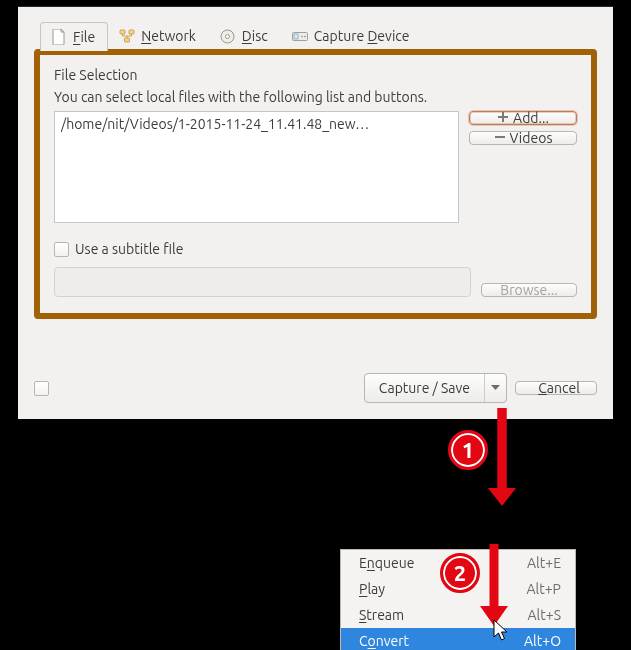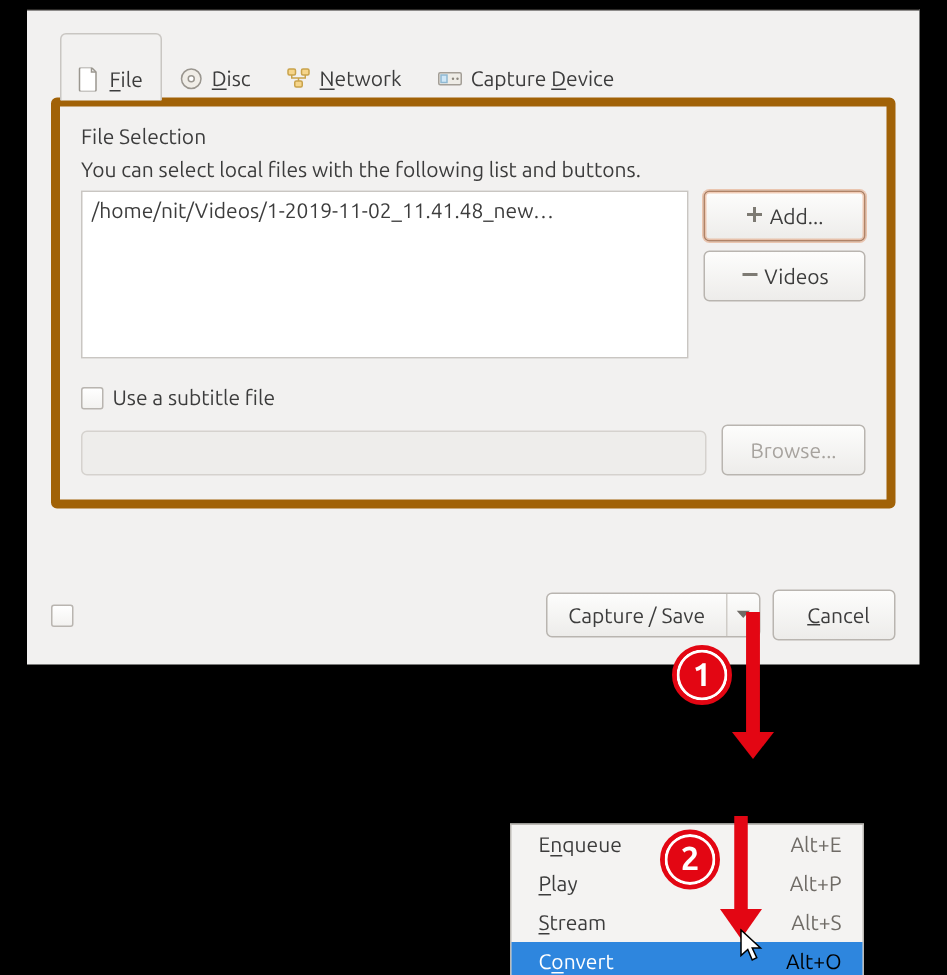--- a/index.html
+++ b/index.html
@@ -48,21 +48,21 @@
 
   
   .tabbar {
     display: flex;
     gap: 0;
     align-items: flex-end;
     padding-left: 6px;
   }
   .tab {
     display: flex; align-items: center; gap: 6px;
-    padding: 22px 12px 6px 10px;
+    padding: 6px 12px 6px 10px;
     border: 1px solid transparent;
     border-bottom: none;
     border-radius: 4px 4px 0 0;
     color: #3c3c3c;
     font-size: 14px;
     background: transparent;
   }
   .tab.active {
     background: #f2f1f0;
     border-color: #c9c6c2;
@@ -89,21 +89,21 @@
     background: #fff;
     padding: 4px 6px;
     overflow: hidden;
   }
   .listbox-helptext { margin: 0 0 6px 0; }
   .listbox-item { white-space: nowrap; overflow: hidden; text-overflow: ellipsis; }
 
   .btncol { display:flex; flex-direction:column; gap:6px; width:108px; }
   .btn {
     display:flex; align-items:center; justify-content:center; gap:4px;
-    height: 34px;
+    height: 14px;
     background: linear-gradient(#fdfdfc, #edecea);
     border: 1px solid #b9b5b0;
     border-radius: 4px;
     font-size: 14px; color:#3c3c3c;
     padding: 0 8px;
     white-space: nowrap;
   }
   .btn.focus { border-color:#b08367; box-shadow: 0 0 0 1px rgba(221,116,54,.35) inset, 0 0 0 1px rgba(221,116,54,.35); }
 
   .checkbox-row { display:flex; align-items:center; gap:6px; margin-top: 18px; }
@@ -152,21 +152,21 @@
     z-index: 10;
   }
   .menu-item {
     display:flex; align-items:center; justify-content:space-between;
     padding: 5px 14px 5px 18px;
     font-size:14px;
   }
   .menu-item .lbl .u { text-decoration: underline; text-underline-offset:2px; }
   .menu-item.hi { background:#2e86de; color:#fff; }
   .menu-item .sc { color:#6f6b66; }
-  .menu-item.hi .sc { color:#000000;margin-left:32px; }
+  .menu-item.hi .sc { color:#ffffff;margin-left:32px; }
 
   
   .anno { position:absolute; z-index:20; pointer-events:none; }
   .circ {
     width:40px; height:40px; border-radius:50%;
     background:#e30613; color:#fff; font-weight:700; font-size:22px;
     display:flex; align-items:center; justify-content:center;
     box-shadow: 0 0 0 2px #fff inset, 0 0 0 0 #fff;
     border: 3px solid #e30613;
   }
@@ -186,62 +186,62 @@
 
     <div class="tabbar">
       <div class="tab active">
         <span class="ic">
           <svg width="14" height="16" viewBox="0 0 14 16">
               <path d="M2 0 h7 l3 3 v12 a1 1 0 0 1 -1 1 h-9 a1 1 0 0 1 -1 -1 v-14 a1 1 0 0 1 1 -1 z" fill="#fff" stroke="#9a968f"></path>
               <path d="M9 0 v3 h3" fill="none" stroke="#9a968f"></path>
             </svg>
         </span>
         <span><span></span><span class="u">F</span><span>ile</span></span>
-      </div>
-      <div class="tab">
-        <span class="ic">
-          <svg width="15" height="15" viewBox="0 0 15 15">
-              <circle cx="7.5" cy="7.5" r="6.5" fill="#f0ede7" stroke="#9a968f"></circle>
-              <circle cx="7.5" cy="7.5" r="2" fill="#fff" stroke="#9a968f"></circle>
-            </svg>
-        </span>
-        <span><span></span><span class="u">D</span><span>isc</span></span>
       </div>
       <div class="tab">
         <span class="ic">
           <svg width="16" height="14" viewBox="0 0 16 14">
               <rect x="1" y="1" width="5" height="4" rx="1" fill="#f6d58a" stroke="#c9a24a"></rect>
               <rect x="10" y="1" width="5" height="4" rx="1" fill="#f6d58a" stroke="#c9a24a"></rect>
               <rect x="5.5" y="9" width="5" height="4" rx="1" fill="#f6d58a" stroke="#c9a24a"></rect>
               <path d="M3.5 5 v2 h9 v-2 M8 7 v2" stroke="#c9a24a" fill="none"></path>
             </svg>
         </span>
         <span><span></span><span class="u">N</span><span>etwork</span></span>
       </div>
       <div class="tab">
         <span class="ic">
+          <svg width="15" height="15" viewBox="0 0 15 15">
+              <circle cx="7.5" cy="7.5" r="6.5" fill="#f0ede7" stroke="#9a968f"></circle>
+              <circle cx="7.5" cy="7.5" r="2" fill="#fff" stroke="#9a968f"></circle>
+            </svg>
+        </span>
+        <span><span></span><span class="u">D</span><span>isc</span></span>
+      </div>
+      <div class="tab">
+        <span class="ic">
           <svg width="16" height="12" viewBox="0 0 16 12">
               <rect x="0.5" y="2.5" width="15" height="8" rx="1" fill="#eeece6" stroke="#a39e96"></rect>
               <rect x="2" y="4" width="4" height="5" fill="#cfe7f7" stroke="#8fb8d2"></rect>
               <circle cx="10" cy="6.5" r="0.8" fill="#8a857c"></circle>
               <circle cx="13" cy="6.5" r="0.8" fill="#8a857c"></circle>
             </svg>
         </span>
         <span><span>Capture </span><span class="u">D</span><span>evice</span></span>
       </div>
     </div>
 
     <div class="tabpanel">
       <div class="section-label">File Selection</div>
 
       <div class="listbox-helptext">You can select local files with the following list and buttons.</div>
 
       <div class="filesel-row">
         <div class="listbox">
-          <div class="listbox-item">/home/nit/Videos/1-2019-11-02_11.41.48_new…</div>
+          <div class="listbox-item">/home/nit/Videos/1-2015-11-24_11.41.48_new…</div>
         </div>
         <div class="btncol">
           <div class="btn focus">
             <span>
               <svg width="12" height="12" viewBox="0 0 12 12">
                   <path d="M6 1 v10 M1 6 h10" stroke="#7d7a73" stroke-width="2"></path>
                 </svg>
             </span>
             <span>Add...</span>
           </div>

